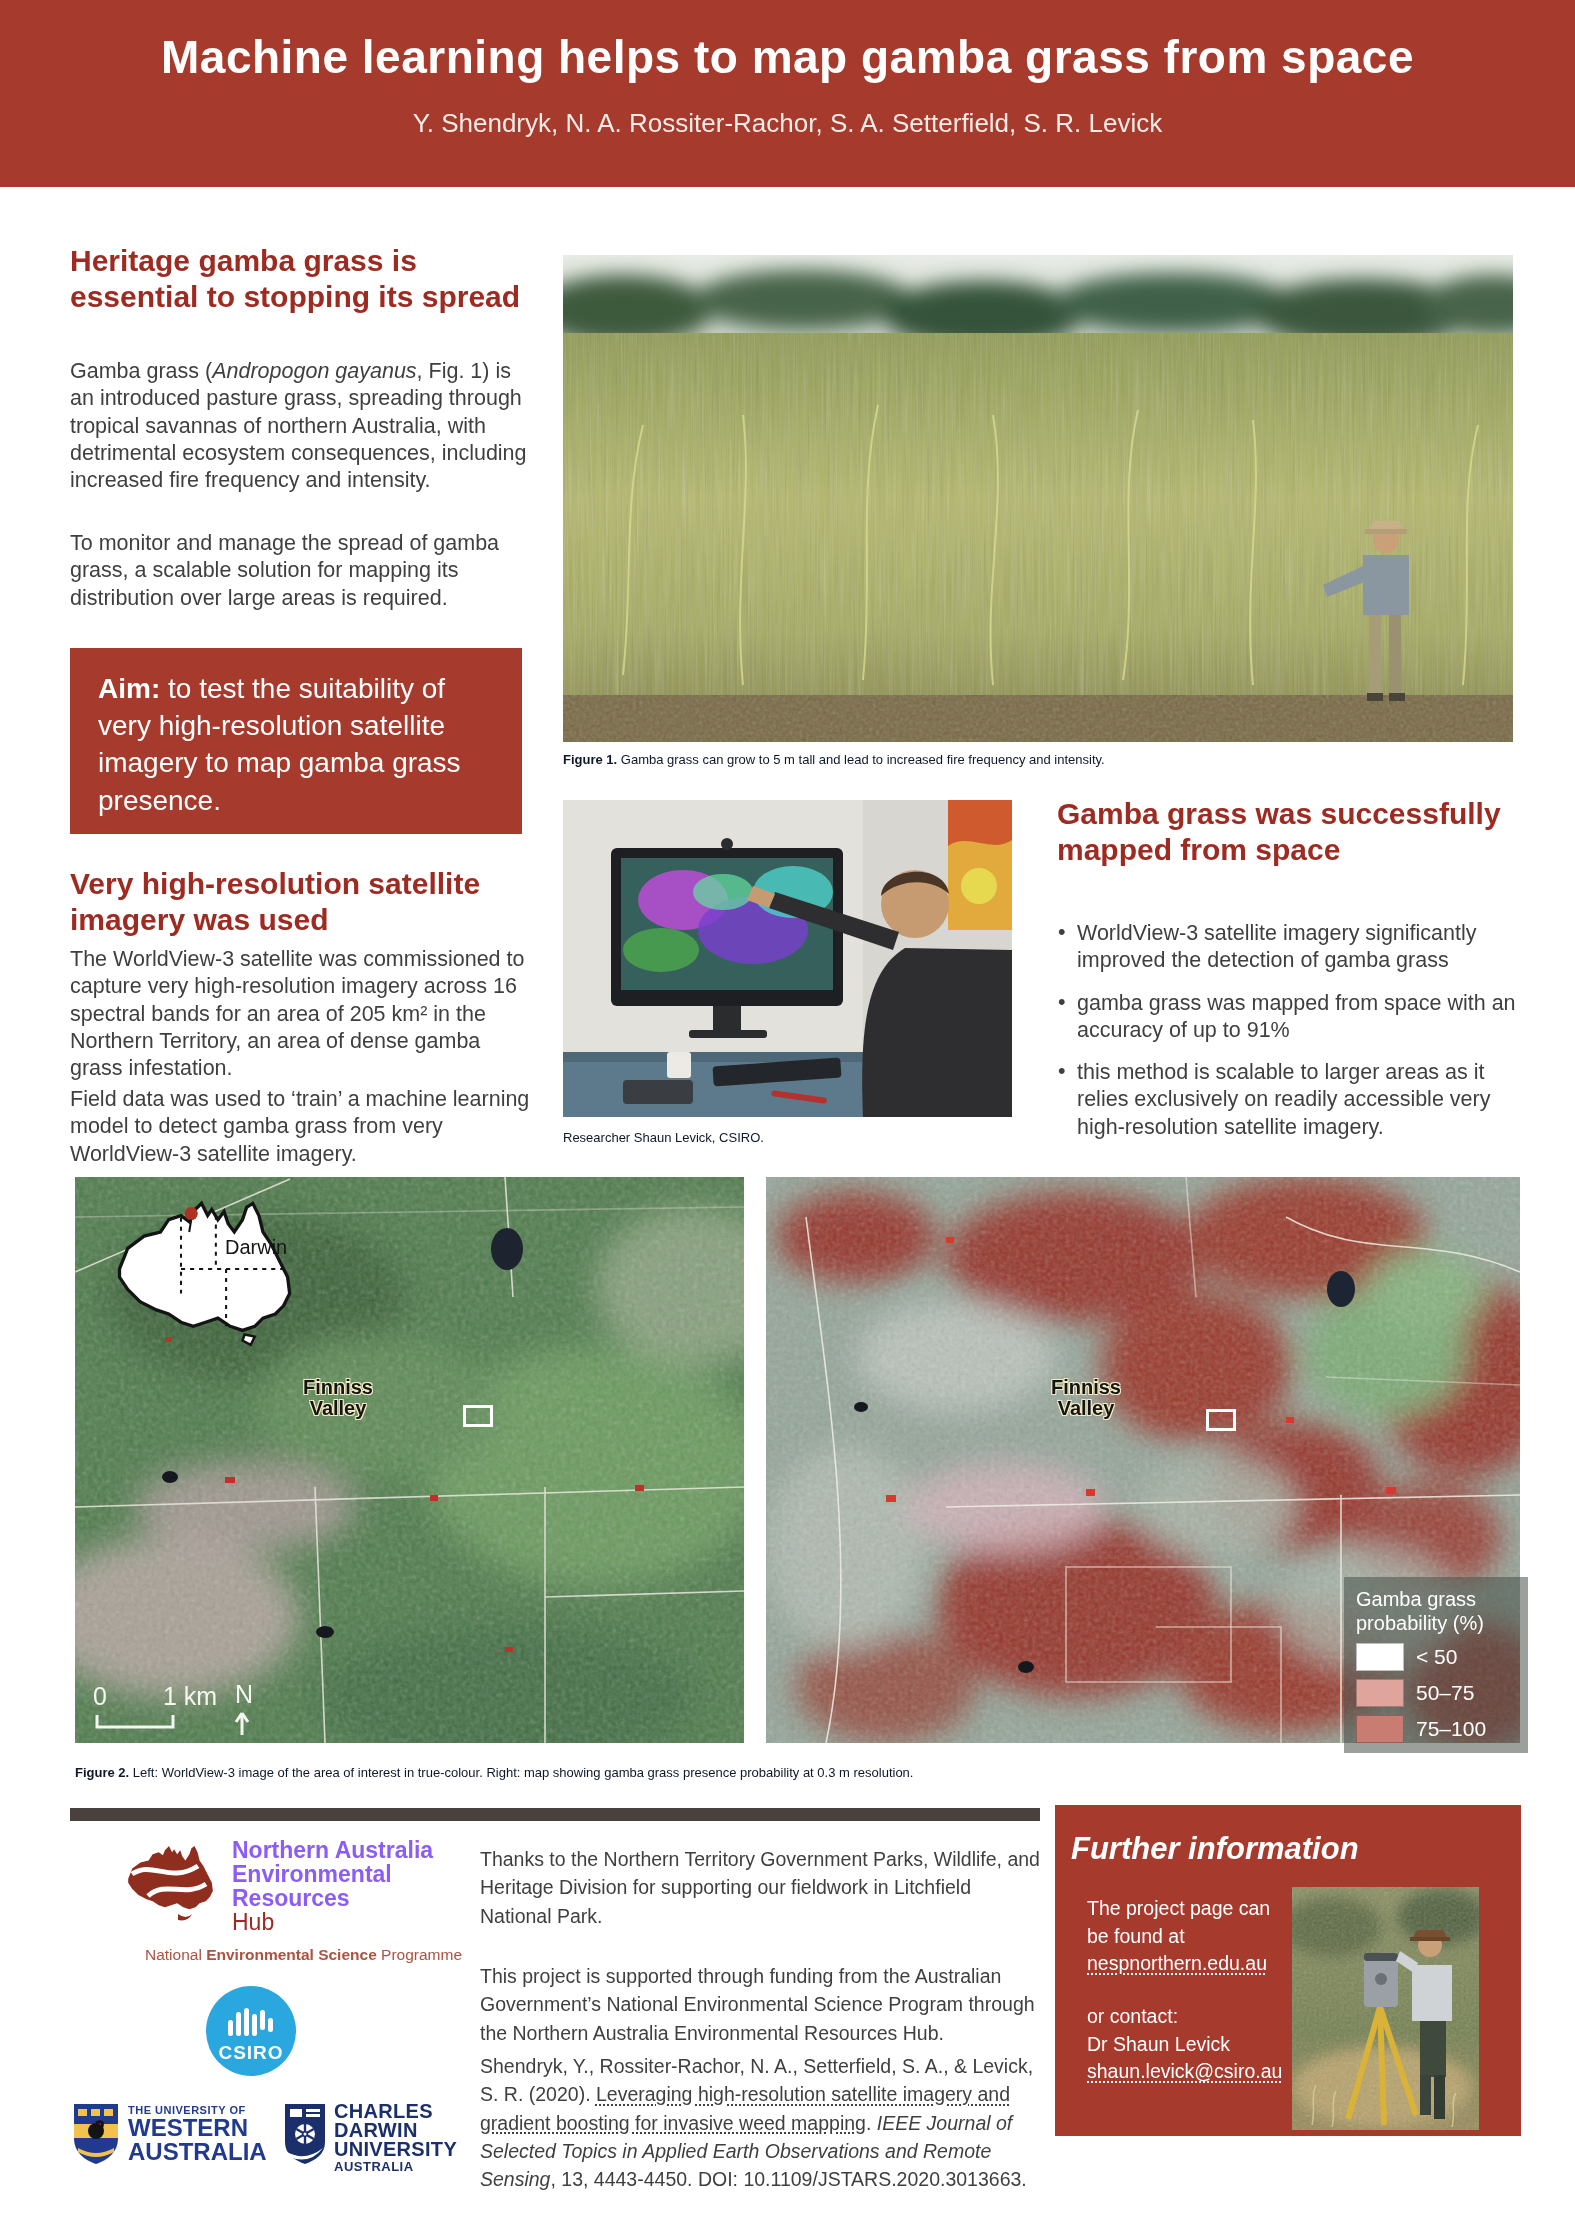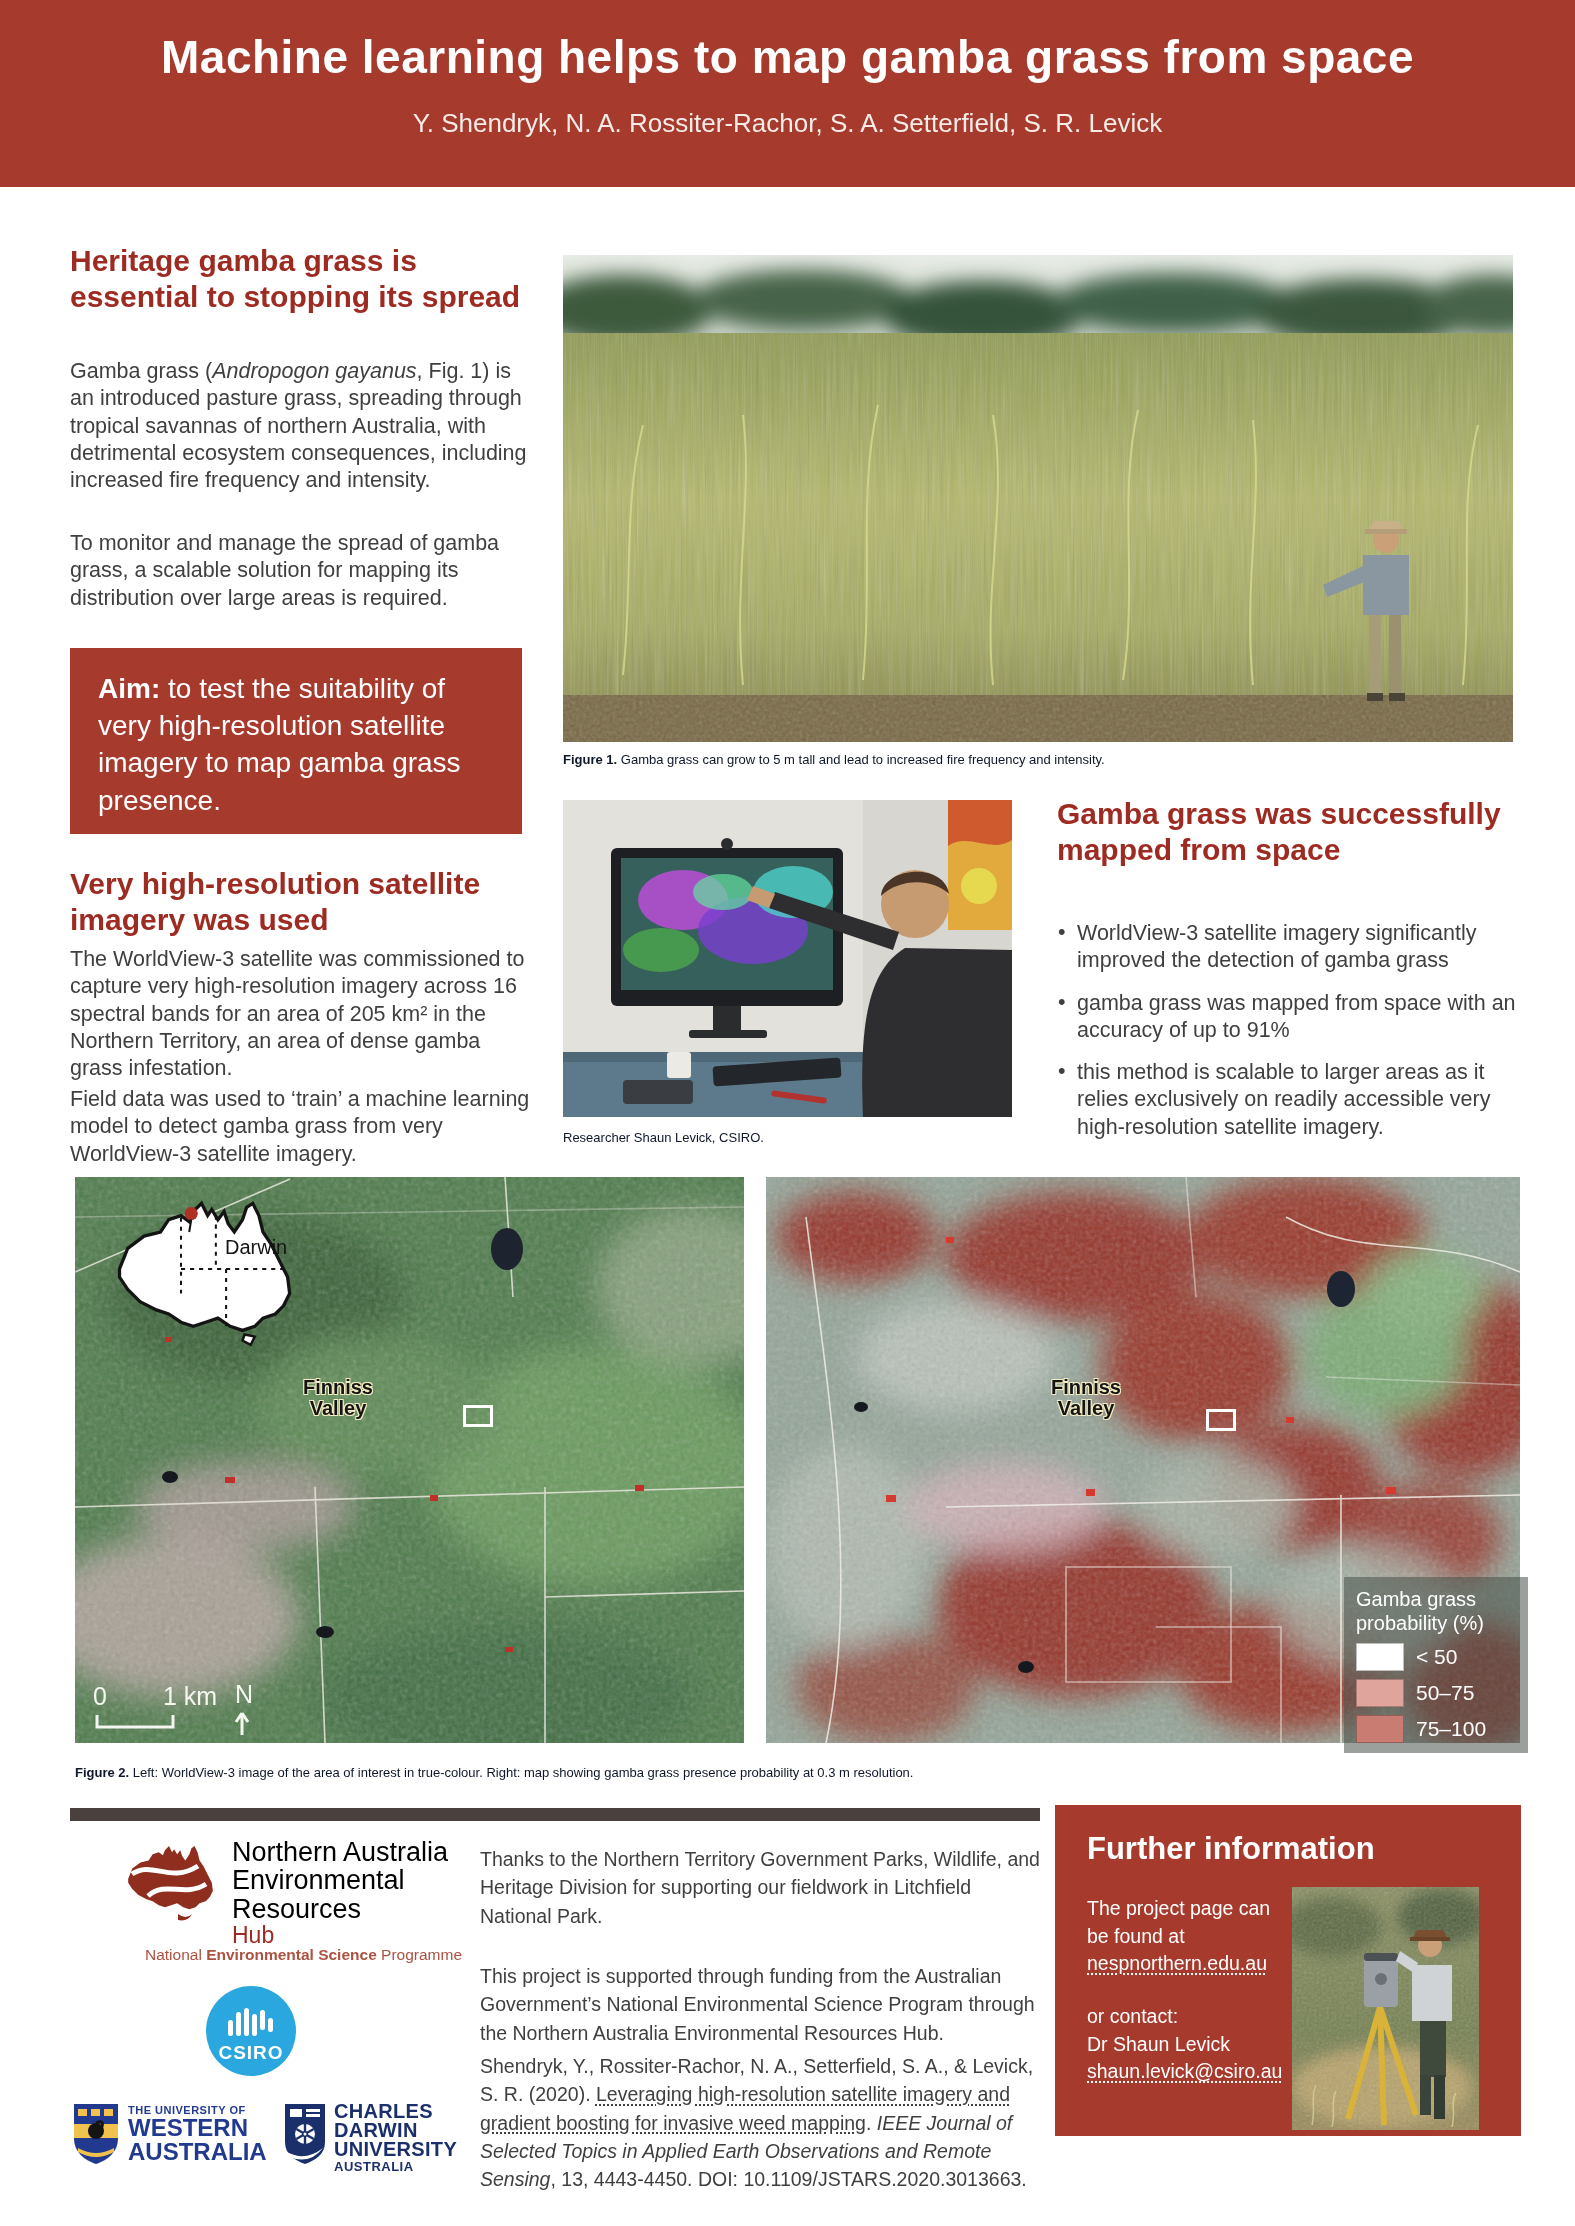--- a/index.html
+++ b/index.html
@@ -36,21 +36,21 @@
   .legend{background:rgba(72,82,74,0.55);padding:10px 12px;color:#ffffff;}
   .legend-title{font-size:20px;line-height:1.2;color:#ffffff;}
   .legend-row{display:flex;align-items:center;margin-top:8px;}
   .swatch{width:46px;height:26px;border:1px solid rgba(0,0,0,.25);margin-right:12px;flex:0 0 auto;}
   .legend-lbl{font-size:21px;color:#ffffff;}
 
   
   .foot-txt{color:#3f3f3f;font-size:19.5px;line-height:1.45;}
   .cite-link{text-decoration:underline;text-decoration-style:dotted;text-underline-offset:3px;}
   .cite-it{font-style:italic;}
-  .naerh-line{color:#000000;font-weight:normal;font-size:27px;line-height:1.05;}
+  .naerh-line{color:#8b5cf6;font-weight:bold;font-size:23px;line-height:1.05;}
   .naerh-hub{color:#9e2b22;font-size:23px;line-height:1.1;}
   .nesp{color:#ad5240;font-size:15.5px;}
   .csiro-circle{width:90px;height:90px;border-radius:50%;background:#2aa7de;
                 display:flex;flex-direction:column;align-items:center;justify-content:flex-end;}
   .csiro-word{color:#ffffff;font-weight:bold;font-size:19px;letter-spacing:1px;margin-bottom:12px;}
   .uwa-small{color:#213a8f;font-weight:bold;font-size:11px;letter-spacing:.5px;}
   .uwa-big{color:#213a8f;font-weight:bold;font-size:24px;line-height:1.0;}
   .cdu-big{color:#1b2f6b;font-weight:bold;font-size:20px;line-height:0.95;letter-spacing:.3px;}
   .cdu-small{color:#1b2f6b;font-weight:bold;font-size:13px;letter-spacing:.5px;}
 
@@ -438,21 +438,21 @@
     <div class="cdu-small">AUSTRALIA</div>
   </div>
 
   <div class="abs foot-txt" style="left:480px;top:1845px;width:562px;">Thanks to the Northern Territory Government Parks, Wildlife, and Heritage Division for supporting our fieldwork in Litchfield National Park.</div>
   <div class="abs foot-txt" style="left:480px;top:1962px;width:562px;">This project is supported through funding from the Australian Government’s National Environmental Science Program through the Northern Australia Environmental Resources Hub.</div>
   <div class="abs foot-txt" style="left:480px;top:2052px;width:562px;">
     <span>Shendryk, Y., Rossiter-Rachor, N. A., Setterfield, S. A., &amp; Levick, S. R. (2020). </span><span class="cite-link">Leveraging high-resolution satellite imagery and gradient boosting for invasive weed mapping</span><span>. </span><span class="cite-it">IEEE Journal of Selected Topics in Applied Earth Observations and Remote Sensing</span><span>, 13, 4443-4450. DOI: 10.1109/JSTARS.2020.3013663.</span>
   </div>
 
   <div class="abs further-box" style="left:1055px;top:1805px;width:466px;height:331px;">
-    <div class="abs further-h" style="left:32px;top:26px;width:400px;">Further information</div>
+    <div class="abs further-h" style="left:16px;top:26px;width:400px;font-style:italic;">Further information</div>
     <div class="abs further-txt" style="left:32px;top:90px;width:200px;">
       <span>The project page can be found at</span><br>
       <span class="white-link">nespnorthern.edu.au</span>
     </div>
     <div class="abs further-txt" style="left:32px;top:198px;width:200px;">
       <span>or contact:</span><br>
       <span>Dr Shaun Levick</span><br>
       <span class="white-link">shaun.levick@csiro.au</span>
     </div>
     <div class="abs" style="left:237px;top:82px;width:187px;height:243px;">

